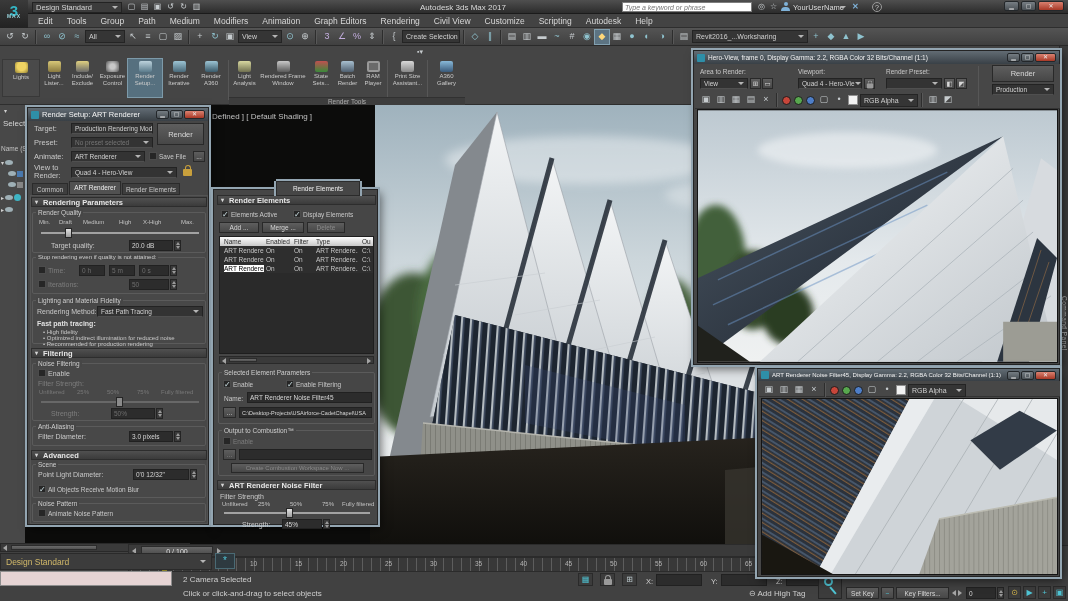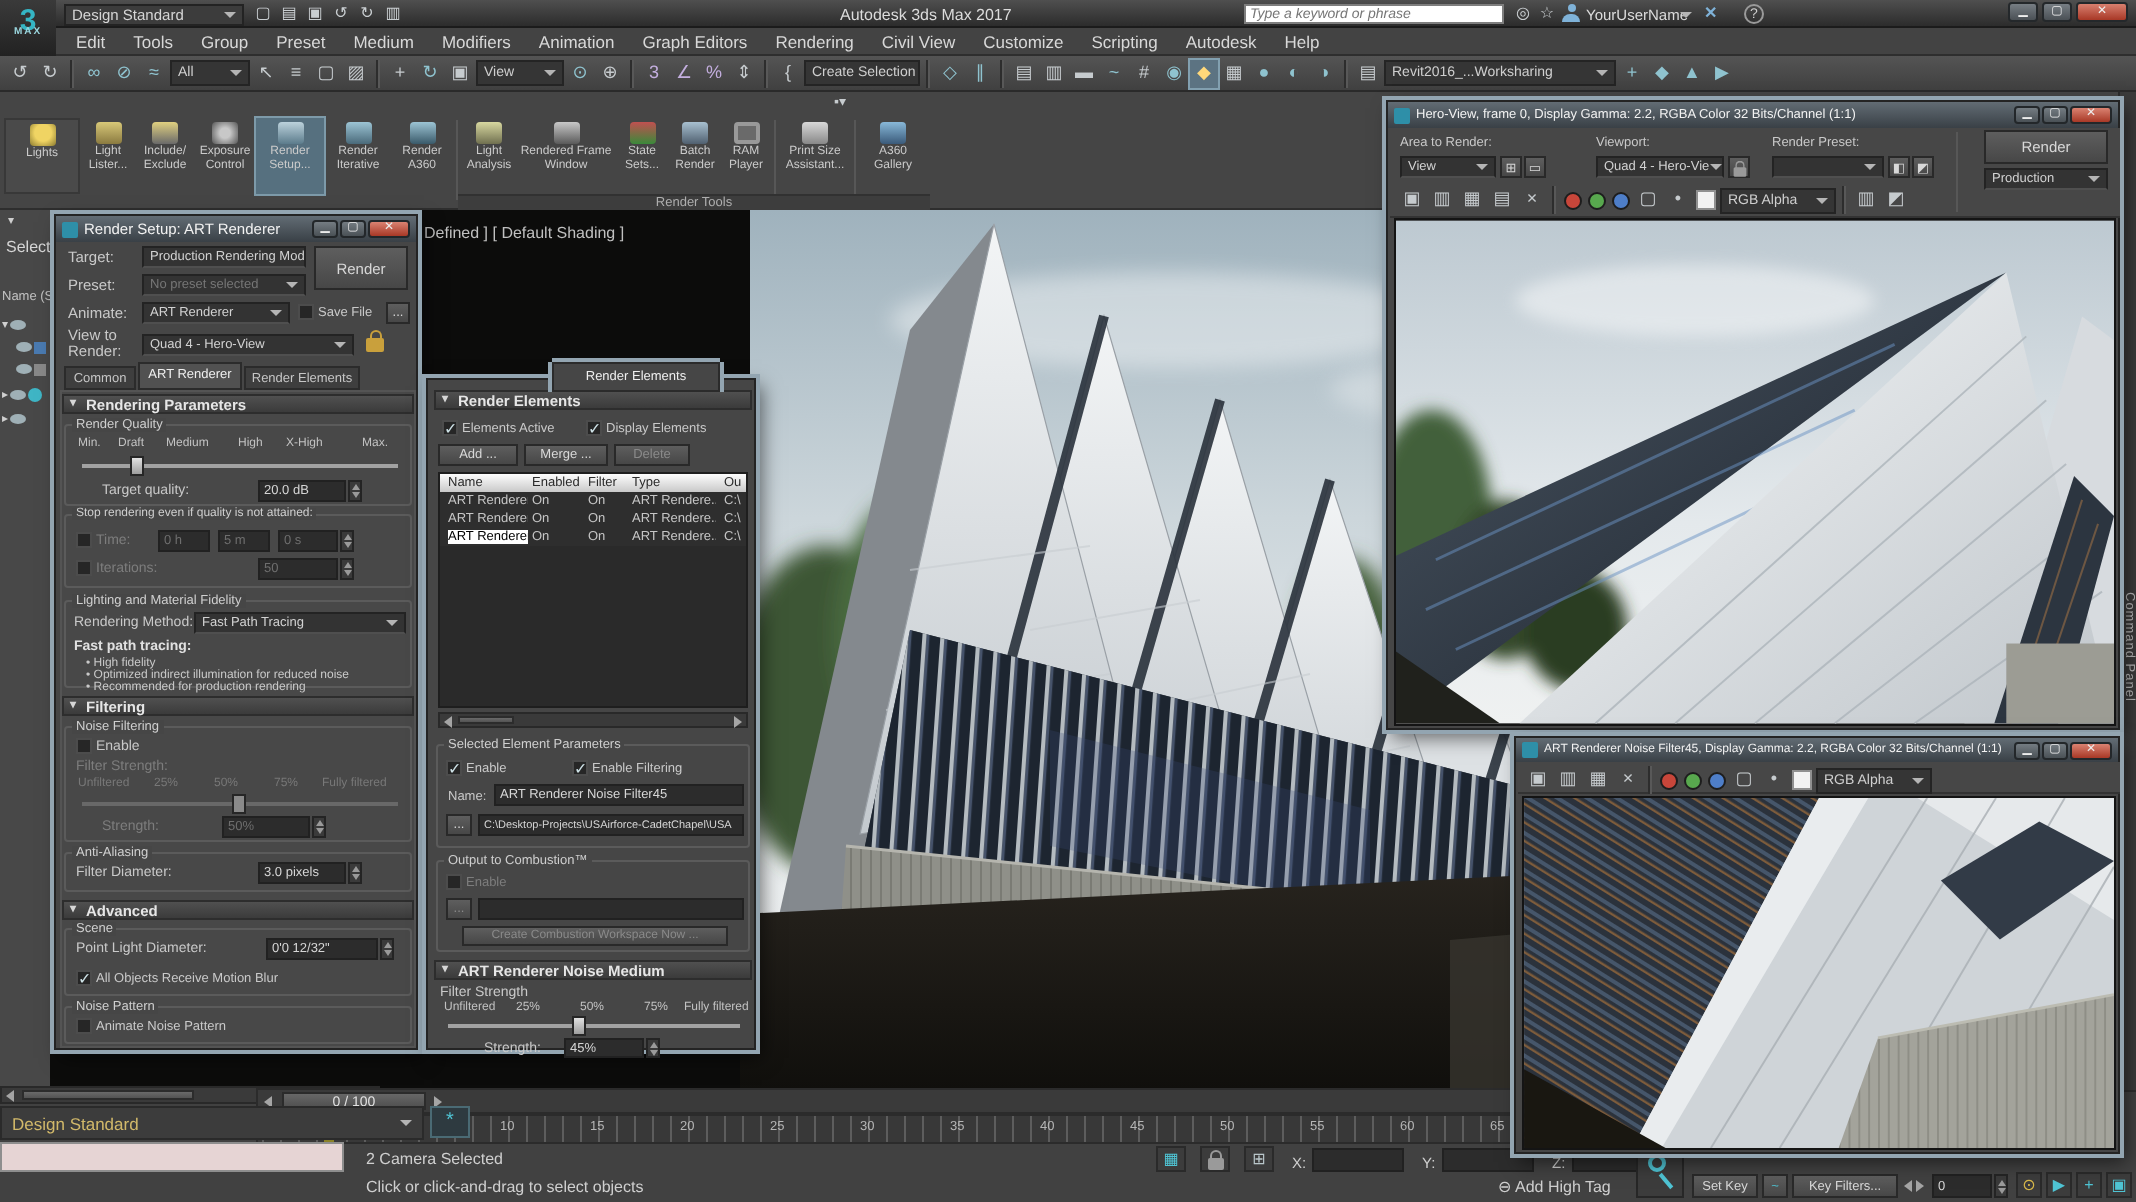--- a/index.html
+++ b/index.html
@@ -132,21 +132,21 @@
     <div class="winbtn" style="left:1004px">▁</div>
     <div class="winbtn" style="left:1021px">▢</div>
     <div class="winbtn close" style="left:1038px">✕</div>
   </div>
   <div class="maxlogo">3<small>MAX</small></div>
 
   <div class="menubar" id="menubar">
       <span class="menu-item">Edit</span>
       <span class="menu-item">Tools</span>
       <span class="menu-item">Group</span>
-      <span class="menu-item">Preset</span>
+      <span class="menu-item">Path</span>
       <span class="menu-item">Medium</span>
       <span class="menu-item">Modifiers</span>
       <span class="menu-item">Animation</span>
       <span class="menu-item">Graph Editors</span>
       <span class="menu-item">Rendering</span>
       <span class="menu-item">Civil View</span>
       <span class="menu-item">Customize</span>
       <span class="menu-item">Scripting</span>
       <span class="menu-item">Autodesk</span>
       <span class="menu-item">Help</span>
@@ -658,21 +658,21 @@
       <div class="fld" style="left:20px;top:34px;width:133px;font-size:5.5px">C:\Desktop-Projects\USAirforce-CadetChapel\USA</div>
     </div>
     <div class="grp" style="left:4px;top:240px;width:157px;height:46px">
       <span class="gt">Output to Combustion™</span>
       <span class="cb" style="left:4px;top:6px"></span>
       <span class="lbl dim t6" style="left:14px;top:7px">Enable</span>
       <div class="btn dim" style="left:4px;top:18px;width:13px;height:11px">...</div>
       <div class="fld dim" style="left:20px;top:18px;width:133px"></div>
       <div class="btn dim" style="left:12px;top:32px;width:133px;height:10px;font-size:6px">Create Combustion Workspace Now ...</div>
     </div>
-    <div class="roll" style="left:3px;top:290px;width:159px">ART Renderer Noise Medium</div>
+    <div class="roll" style="left:3px;top:290px;width:159px">ART Renderer Noise Filter</div>
     <span class="lbl" style="left:6px;top:303px;font-size:7px">Filter Strength</span>
     <span class="ticklbl" style="left:8px;top:311px">Unfiltered</span>
     <span class="ticklbl" style="left:44px;top:311px">25%</span>
     <span class="ticklbl" style="left:76px;top:311px">50%</span>
     <span class="ticklbl" style="left:108px;top:311px">75%</span>
     <span class="ticklbl" style="left:128px;top:311px">Fully filtered</span>
     <div class="slider" style="left:10px;top:318px;width:146px">
         <div class="trk"></div>
         <div class="hdl" style="left:62px"></div>
       </div>

